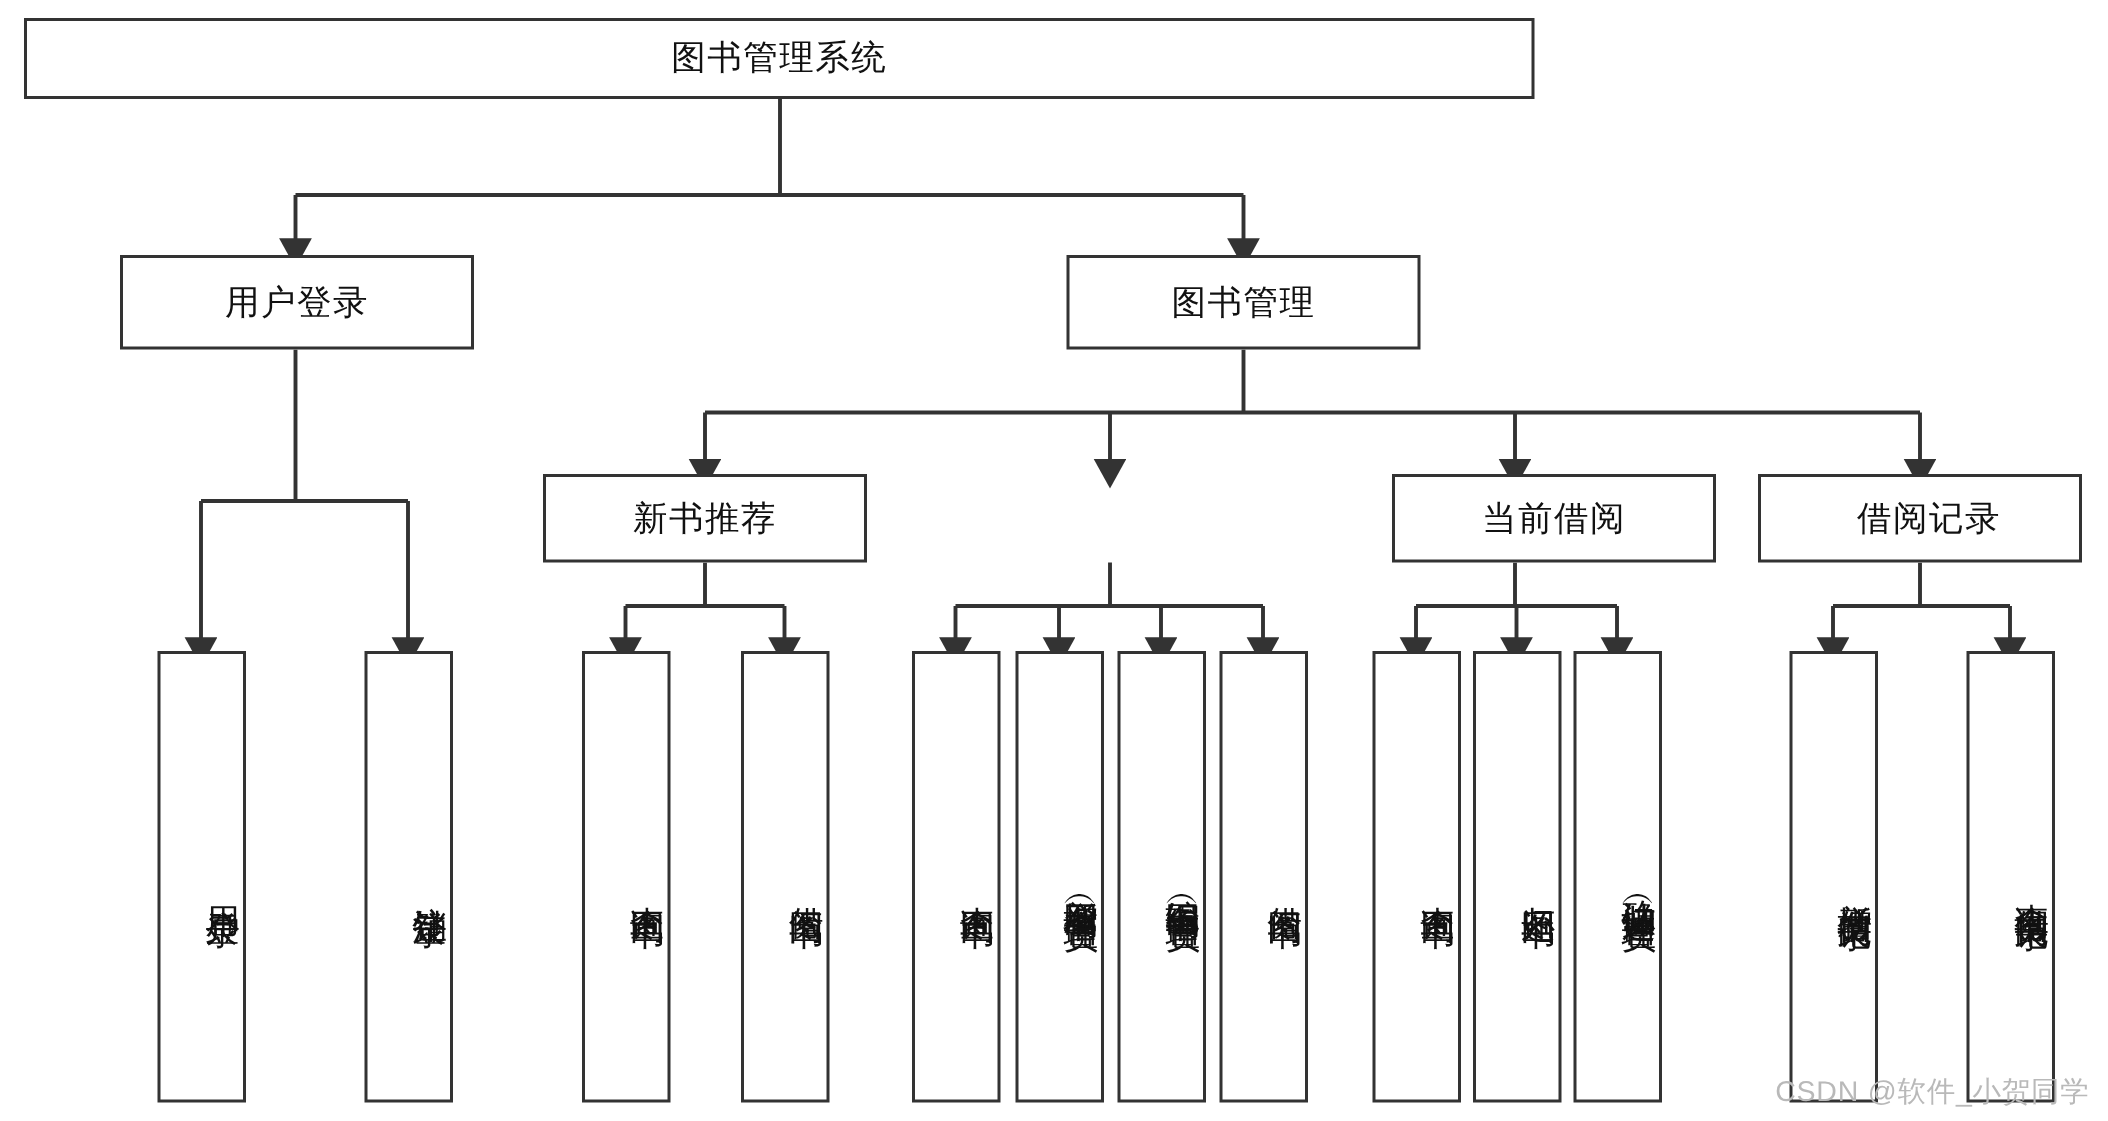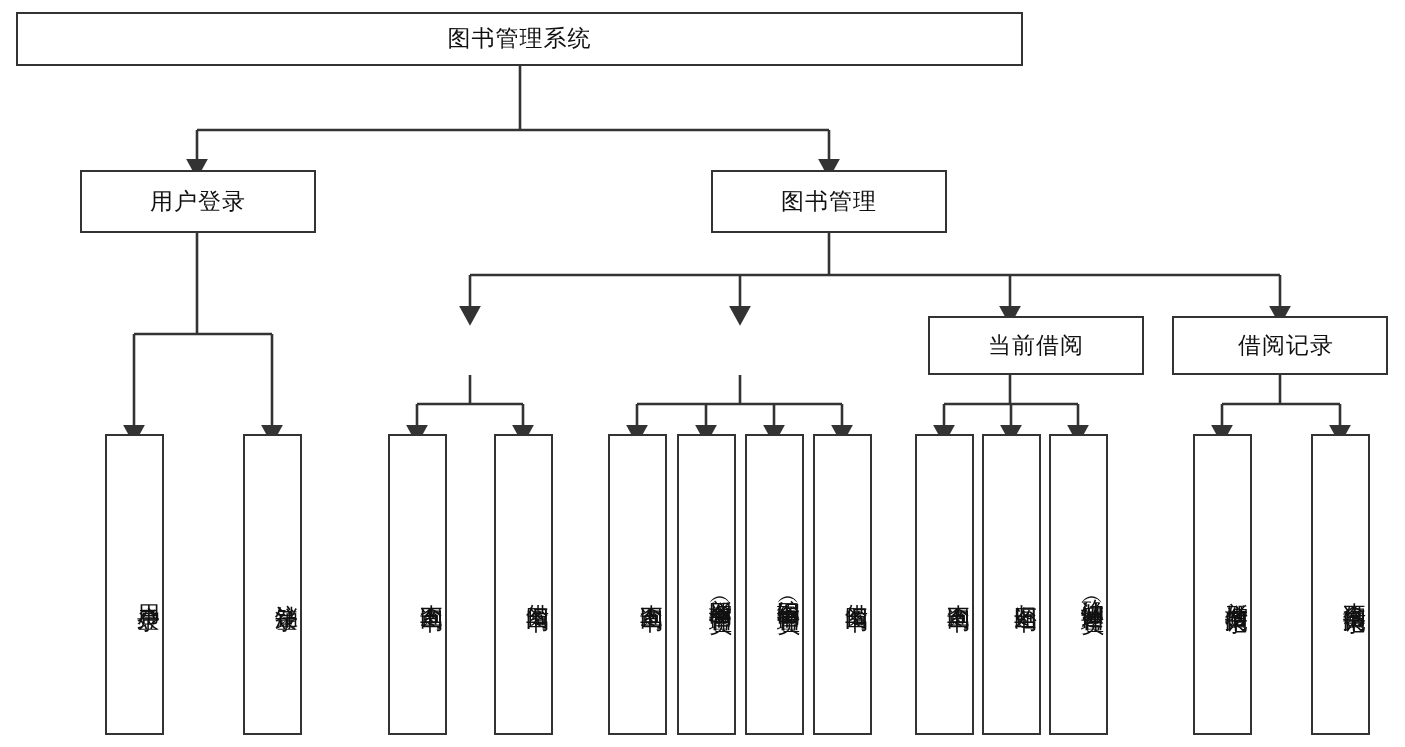--- a/index.html
+++ b/index.html
@@ -117,20 +117,21 @@
       <path d="M1222,404 L1222,428" marker-end="url(#arrow)"></path>
       <path d="M1340,404 L1340,428" marker-end="url(#arrow)"></path>
     </g>
   </svg>
 
   <div class="node-box node-h" style="left:16px; top:12px; width:1007px; height:54px;">图书管理系统</div>
 
   <div class="node-box node-h" style="left:80px; top:170px; width:236px; height:63px;">用户登录</div>
   <div class="node-box node-h" style="left:711px; top:170px; width:236px; height:63px;">图书管理</div>
 
+  <div class="node-box node-h" style="left:362px; top:316px; width:216px; height:59px;">新书推荐</div>
   <div class="node-box node-h" style="left:902px; top:316px; width:216px; height:59px;margin-left:26px;">当前借阅</div>
   <div class="node-box node-h" style="left:1172px; top:316px; width:216px; height:59px;padding-left:12px;">借阅记录</div>
 
   <div class="node-box node-v" style="left:105px; top:434px; width:59px; height:301px;">用户登录</div>
   <div class="node-box node-v" style="left:243px; top:434px; width:59px; height:301px;">注销登录</div>
 
   <div class="node-box node-v" style="left:388px; top:434px; width:59px; height:301px;">查询图书</div>
   <div class="node-box node-v" style="left:494px; top:434px; width:59px; height:301px;">借阅图书</div>
 
   <div class="node-box node-v" style="left:608px; top:434px; width:59px; height:301px;">查询图书</div>
@@ -138,14 +139,15 @@
   <div class="node-box node-v" style="left:745px; top:434px; width:59px; height:301px;">编辑图书（管理员）</div>
   <div class="node-box node-v" style="left:813px; top:434px; width:59px; height:301px;">借阅图书</div>
 
   <div class="node-box node-v" style="left:915px; top:434px; width:59px; height:301px;">查询图书</div>
   <div class="node-box node-v" style="left:982px; top:434px; width:59px; height:301px;">归还图书</div>
   <div class="node-box node-v" style="left:1049px; top:434px; width:59px; height:301px;">确认归还（管理员）</div>
 
   <div class="node-box node-v" style="left:1193px; top:434px; width:59px; height:301px;">新增借阅记录</div>
   <div class="node-box node-v" style="left:1311px; top:434px; width:59px; height:301px;">查询借阅记录</div>
 
+  <div class="watermark">CSDN @软件_小贺同学</div>
 
 </div>
 
 </body></html>

